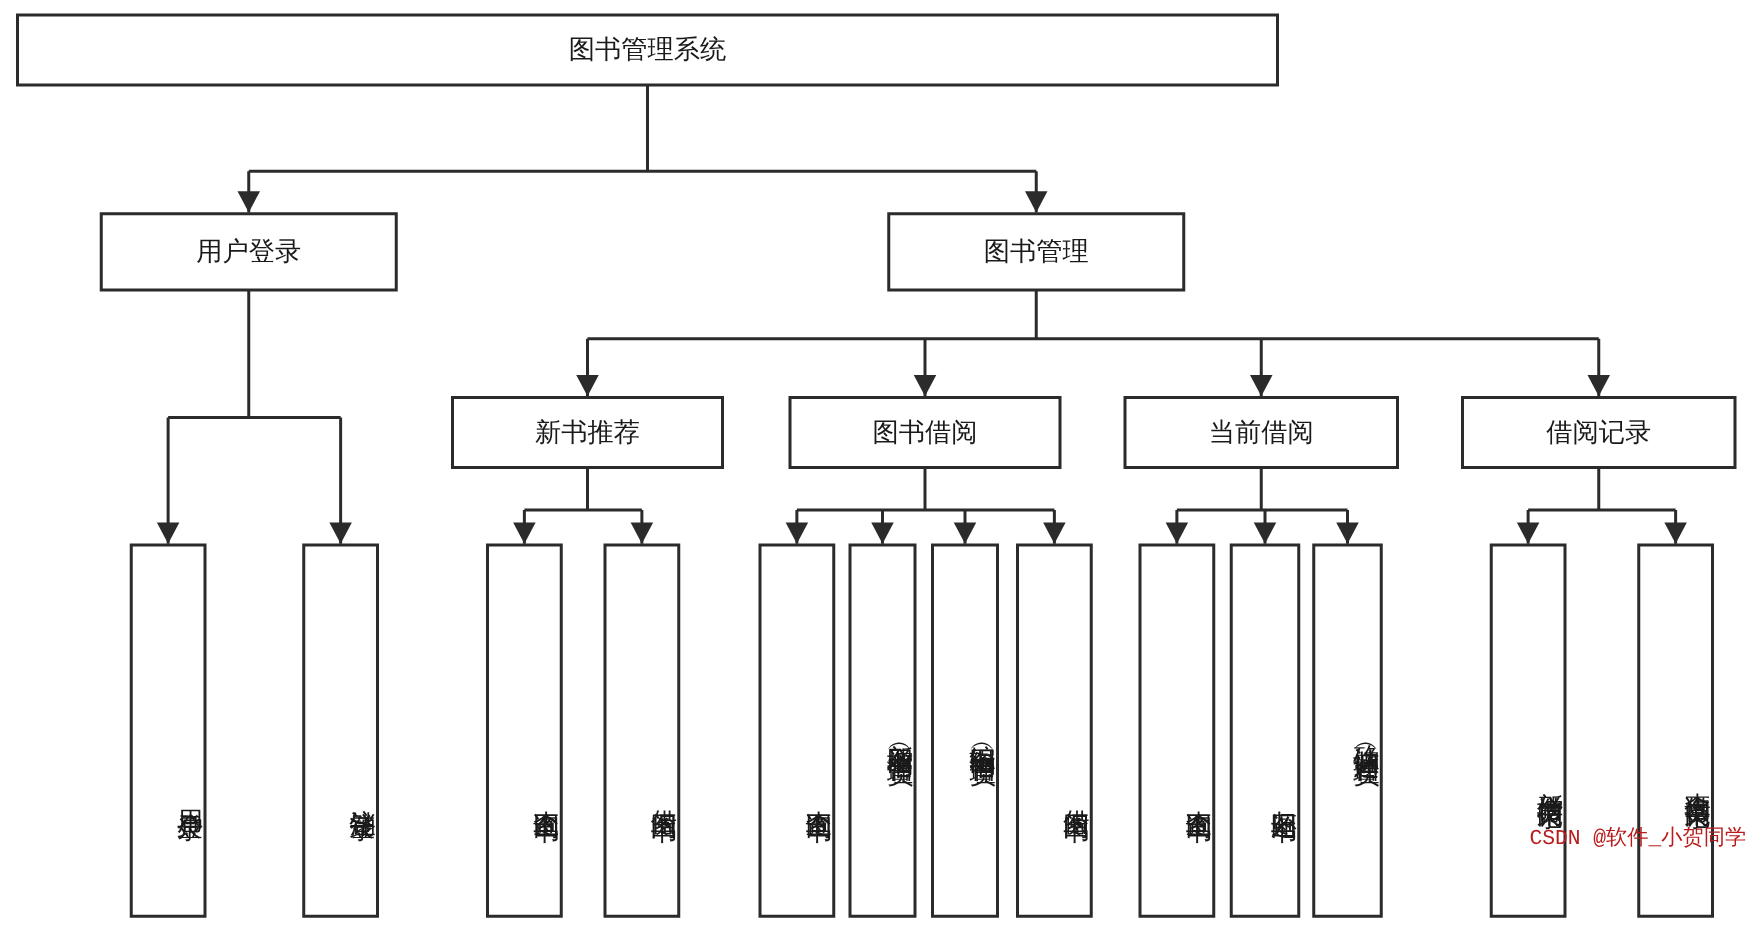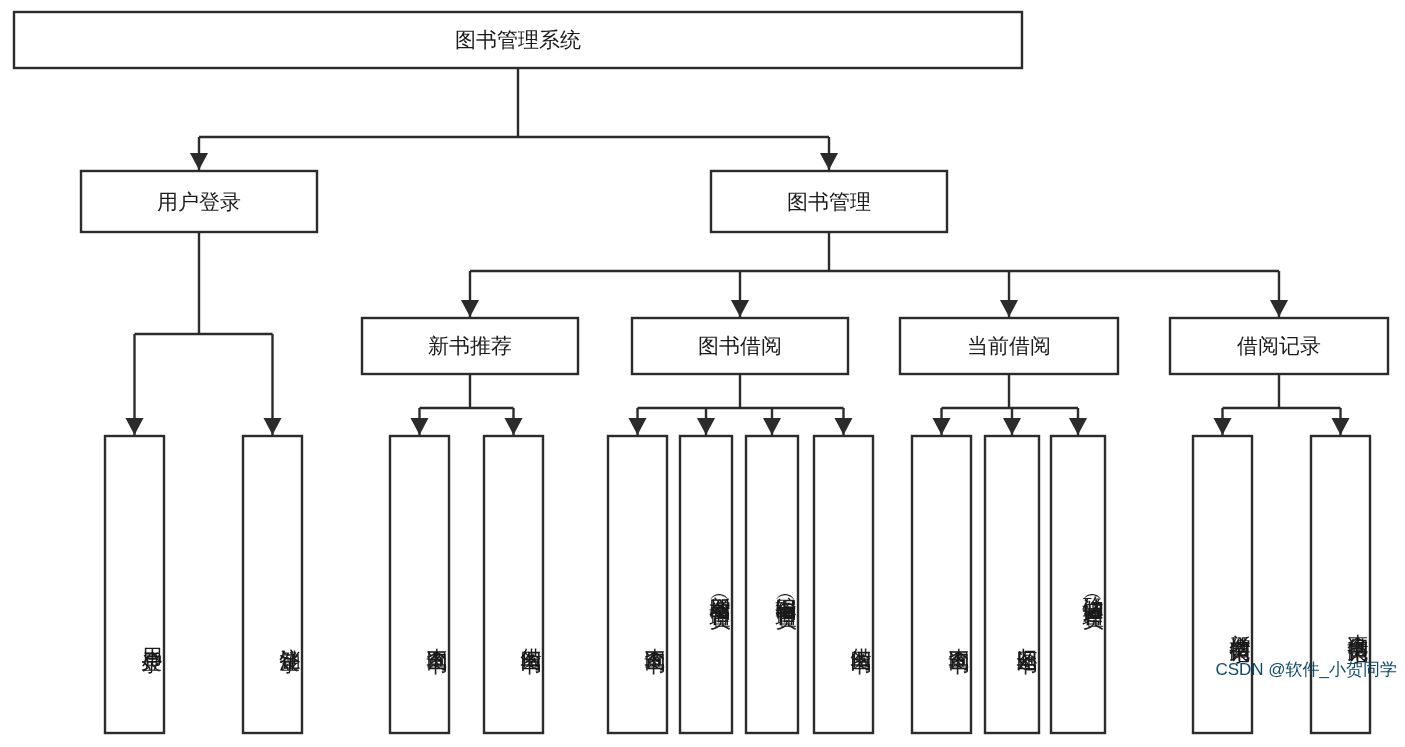--- a/index.html
+++ b/index.html
@@ -61,23 +61,23 @@
     display: flex;
     align-items: flex-start;
     justify-content: center;
     white-space: nowrap;
     user-select: none;
   }
   #watermark {
     position: absolute;
     right: 8px;
     bottom: 3px;
-    font-family: Liberation Sans, sans-serif;
+    font-family: Liberation Mono, monospace;
     font-size: 17px;
-    color: #0c4a6e;
+    color: #b91c1c;
     white-space: nowrap;
     user-select: none;
   }
 </style>
 </head>
 <body>
 
 <div id="diagram-root">
 
   <svg id="diagram-svg" viewBox="0 0 1405 747" xmlns="http://www.w3.org/2000/svg">

